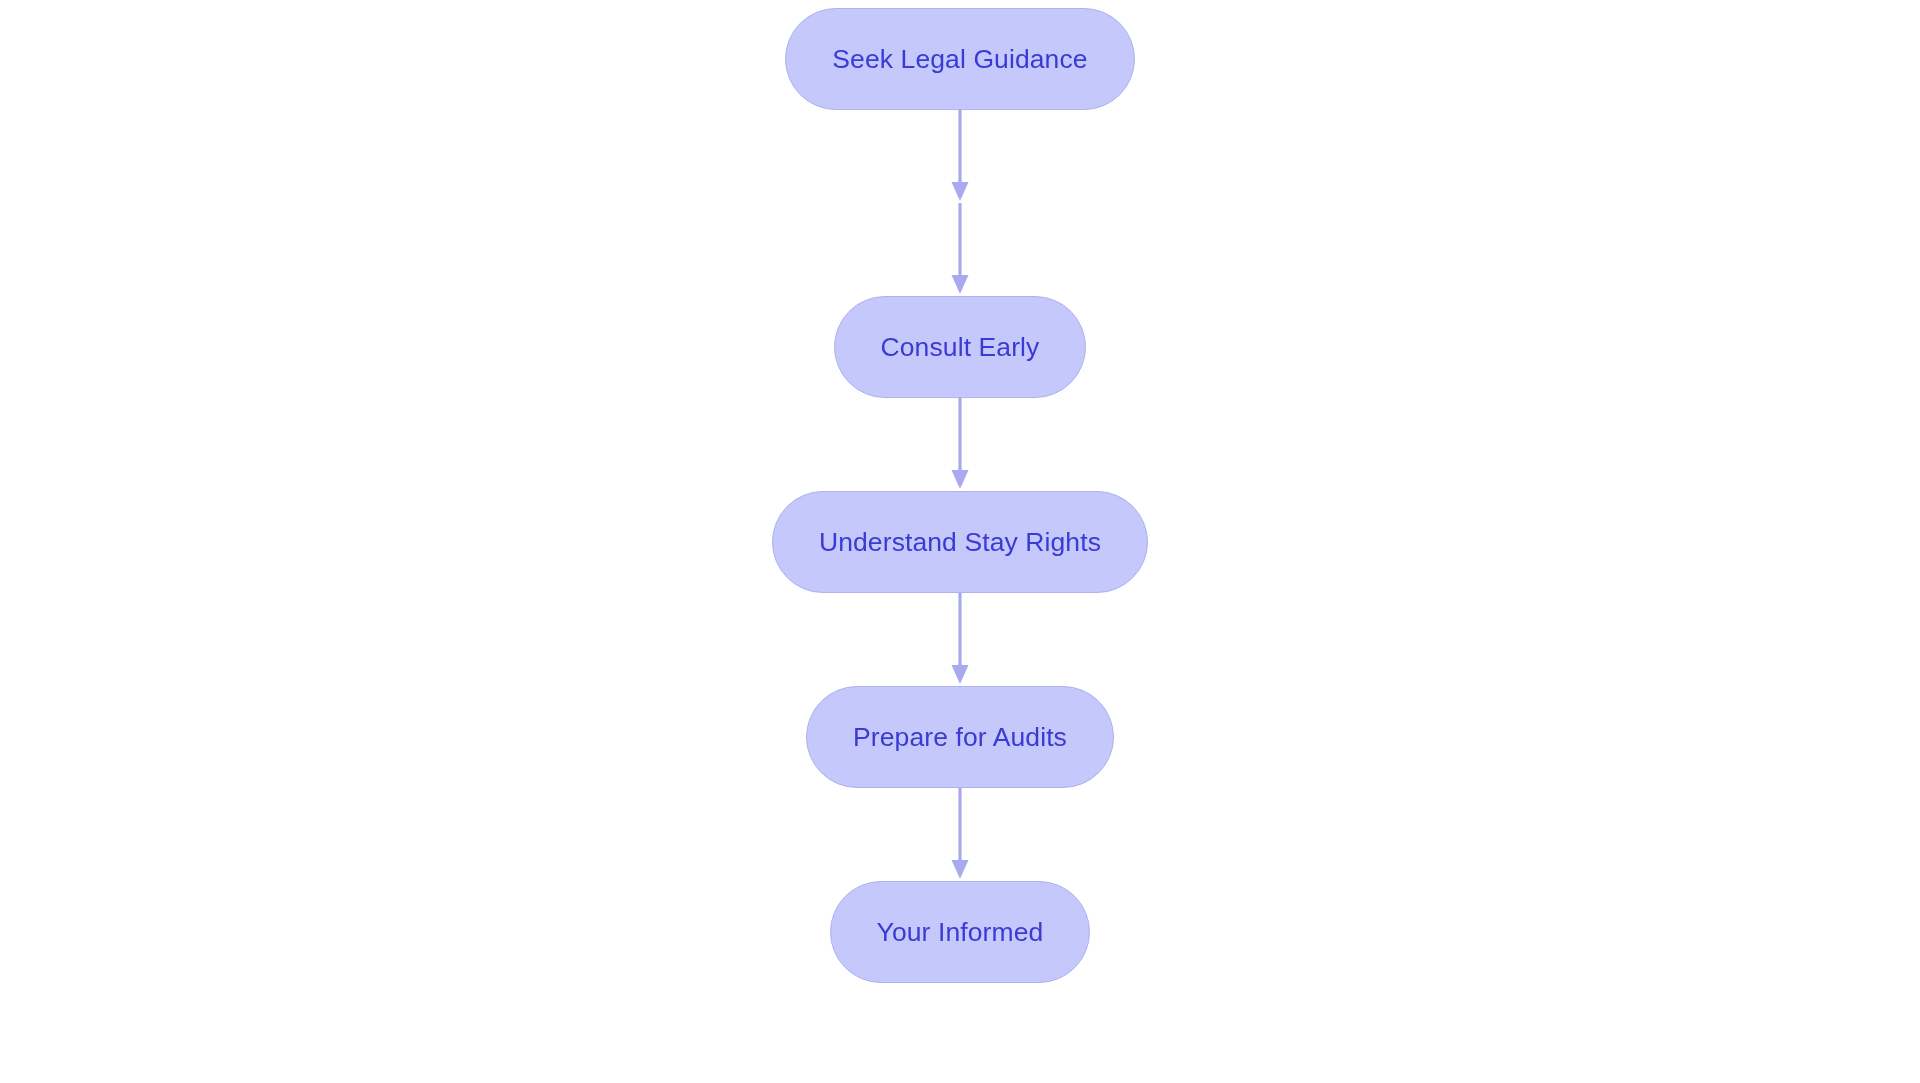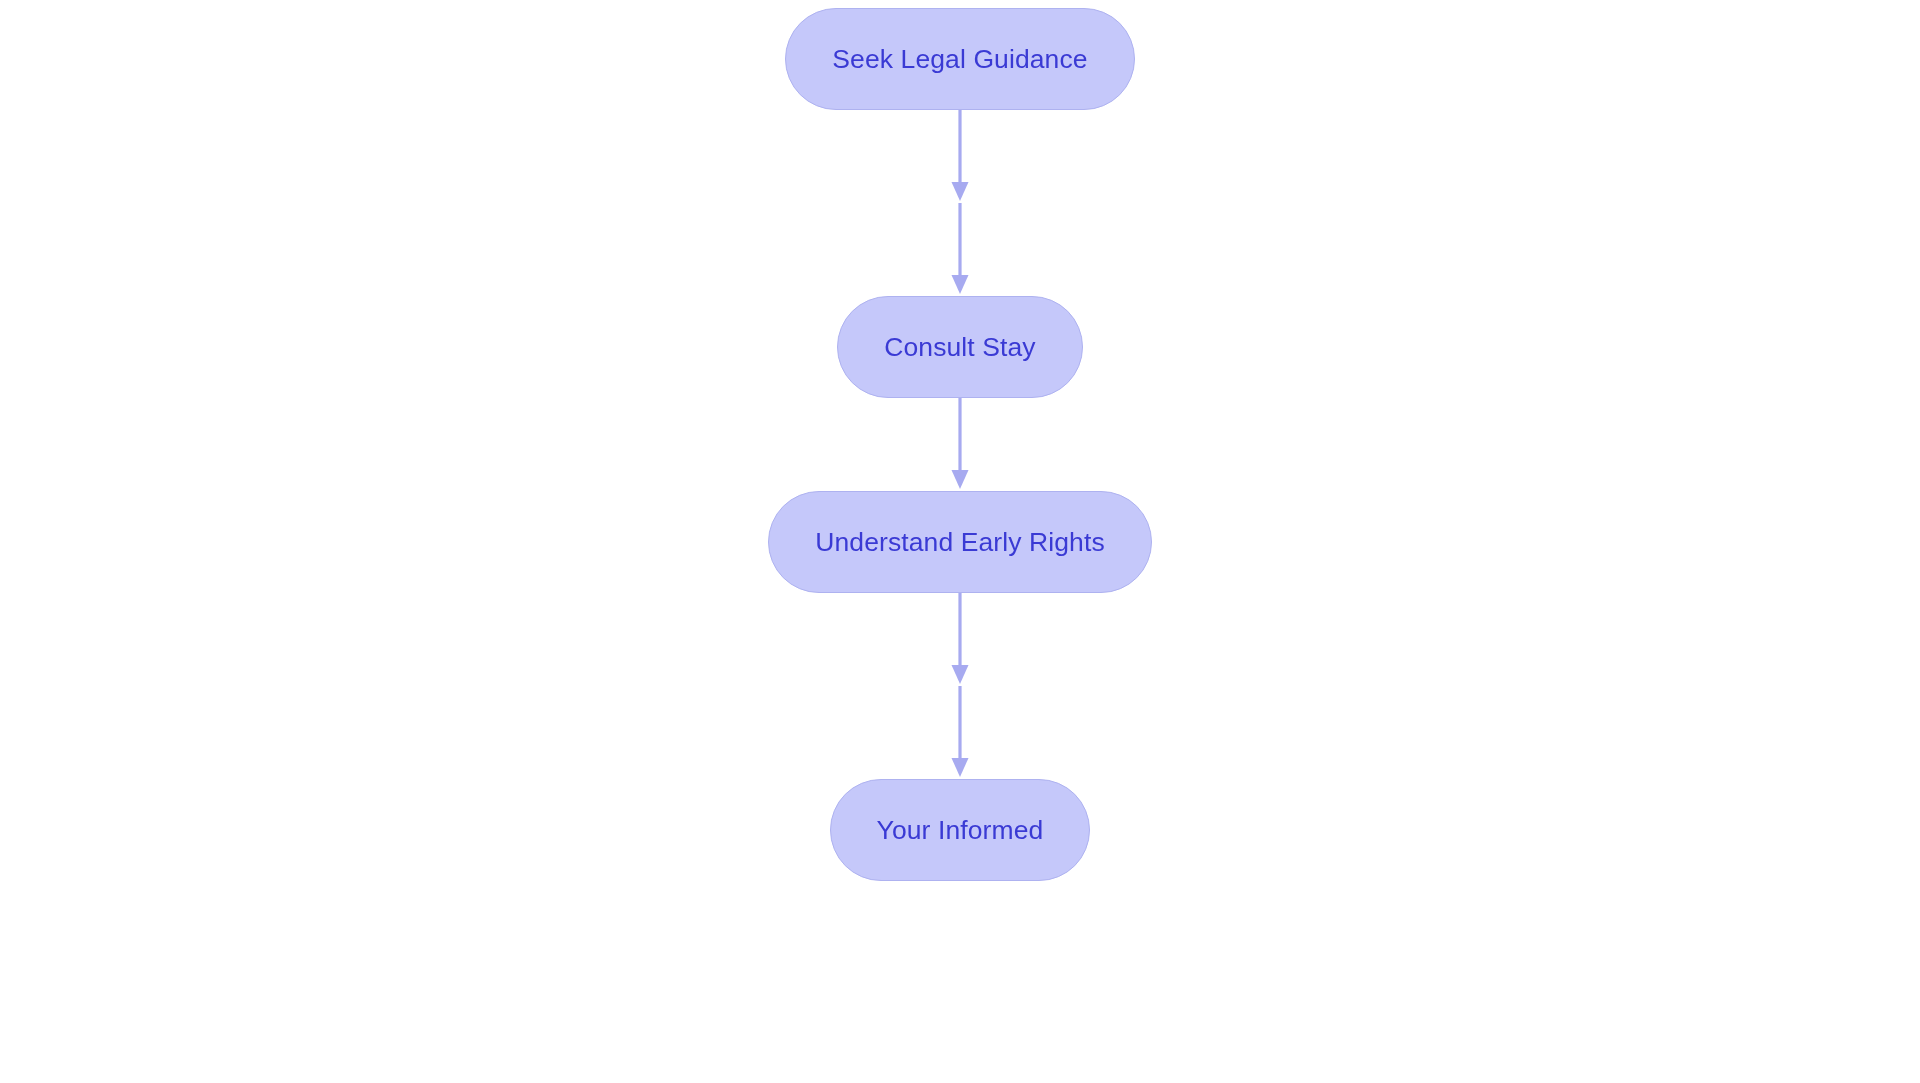--- a/index.html
+++ b/index.html
@@ -93,41 +93,44 @@
 
 
     <div class="connector">
       <svg viewBox="0 0 30 93" xmlns="http://www.w3.org/2000/svg" aria-hidden="true">
         <line x1="15" y1="0" x2="15" y2="76" stroke="#a7aaf0" stroke-width="3.2"></line>
         <polygon points="6.5,72 23.5,72 15,91" fill="#a7aaf0"></polygon>
       </svg>
     </div>
 
     <div class="node">
-      <span class="node-label">Consult Stay</span>
+      <span class="node-label">Consult Early</span>
     </div>
 
     <div class="connector">
       <svg viewBox="0 0 30 93" xmlns="http://www.w3.org/2000/svg" aria-hidden="true">
         <line x1="15" y1="0" x2="15" y2="76" stroke="#a7aaf0" stroke-width="3.2"></line>
         <polygon points="6.5,72 23.5,72 15,91" fill="#a7aaf0"></polygon>
       </svg>
     </div>
 
     <div class="node">
-      <span class="node-label">Understand Early Rights</span>
+      <span class="node-label">Understand Stay Rights</span>
     </div>
 
     <div class="connector">
       <svg viewBox="0 0 30 93" xmlns="http://www.w3.org/2000/svg" aria-hidden="true">
         <line x1="15" y1="0" x2="15" y2="76" stroke="#a7aaf0" stroke-width="3.2"></line>
         <polygon points="6.5,72 23.5,72 15,91" fill="#a7aaf0"></polygon>
       </svg>
     </div>
 
+    <div class="node">
+      <span class="node-label">Prepare for Audits</span>
+    </div>
 
     <div class="connector">
       <svg viewBox="0 0 30 93" xmlns="http://www.w3.org/2000/svg" aria-hidden="true">
         <line x1="15" y1="0" x2="15" y2="76" stroke="#a7aaf0" stroke-width="3.2"></line>
         <polygon points="6.5,72 23.5,72 15,91" fill="#a7aaf0"></polygon>
       </svg>
     </div>
 
     <div class="node">
       <span class="node-label">Your Informed</span>

